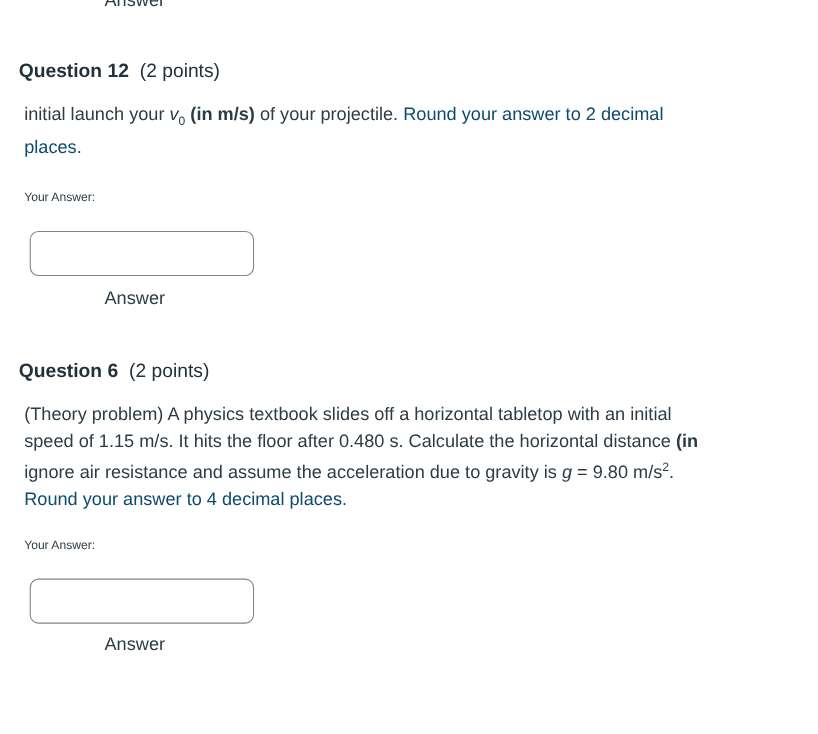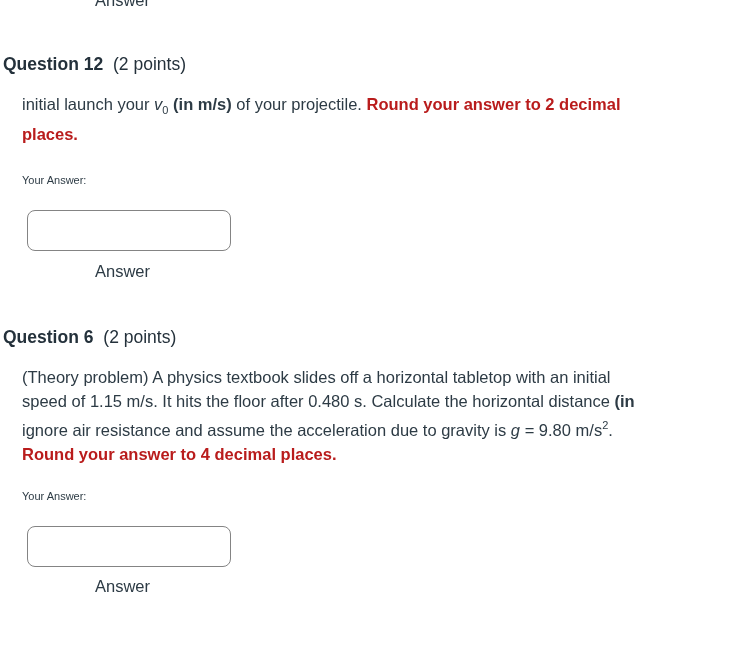--- a/index.html
+++ b/index.html
@@ -19,41 +19,41 @@
     position: absolute;
     top: -9px;
     left: 95px;
     font-size: 16.5px;
     color: #2d3b45;
   }
   .question { margin: 0; }
   #q12 { margin-top: 52px; }
   #q13 { margin-top: 45px; }
   .q-header {
-    margin-left: 3px;
+    margin-left: 17px;
     font-size: 17.5px;
     line-height: 24px;
     color: #24313b;
   }
   .q-title { font-weight: 700; }
   .q-points { font-weight: 400; margin-left: 5px; }
   .q-body {
     margin: 16px 0 0 22px;
     width: 706px;
     font-size: 16.5px;
   }
   .rich-line {
     line-height: 24px;
     min-height: 24px;
     white-space: pre-wrap;
   }
   .seg-n { font-style: normal; }
   .seg-i { font-style: italic; }
   .seg-b { font-weight: 700; }
-  .seg-bb { font-weight: 700; color: #b91c1c; }
+  .seg-bb { font-weight: 400; color: #0c4a6e; }
   sup.seg-sup, sub.seg-sub { font-size: 11px; font-weight: 400; }
   .your-answer {
     margin: 22px 0 0 22px;
     font-size: 11px;
     line-height: 24px;
   }
   .answer-input {
     display: block;
     margin: 18px 0 0 27px;
     width: 204px;

